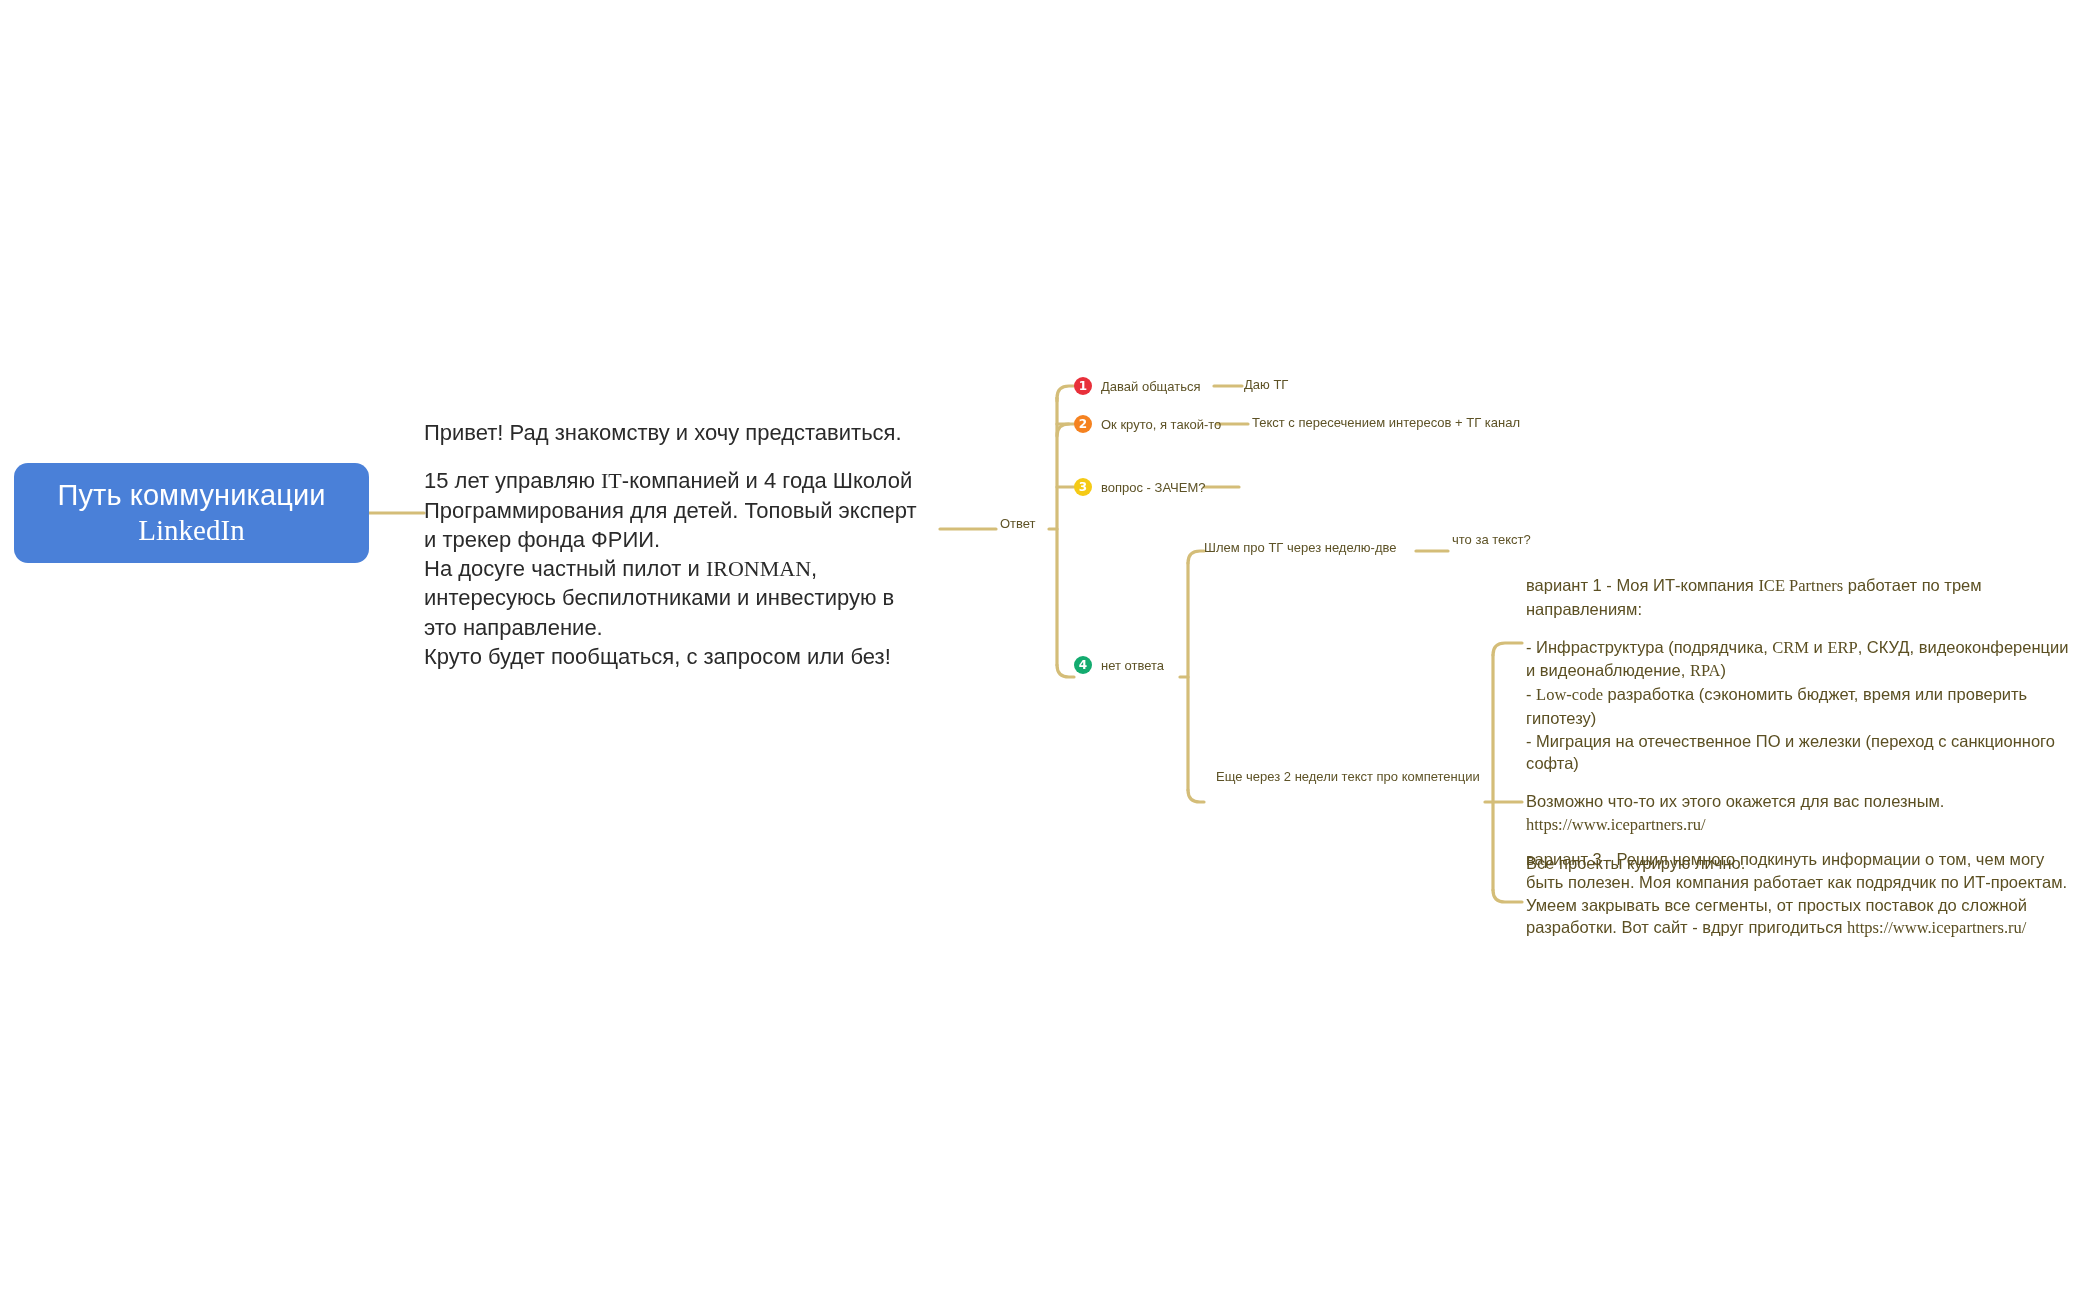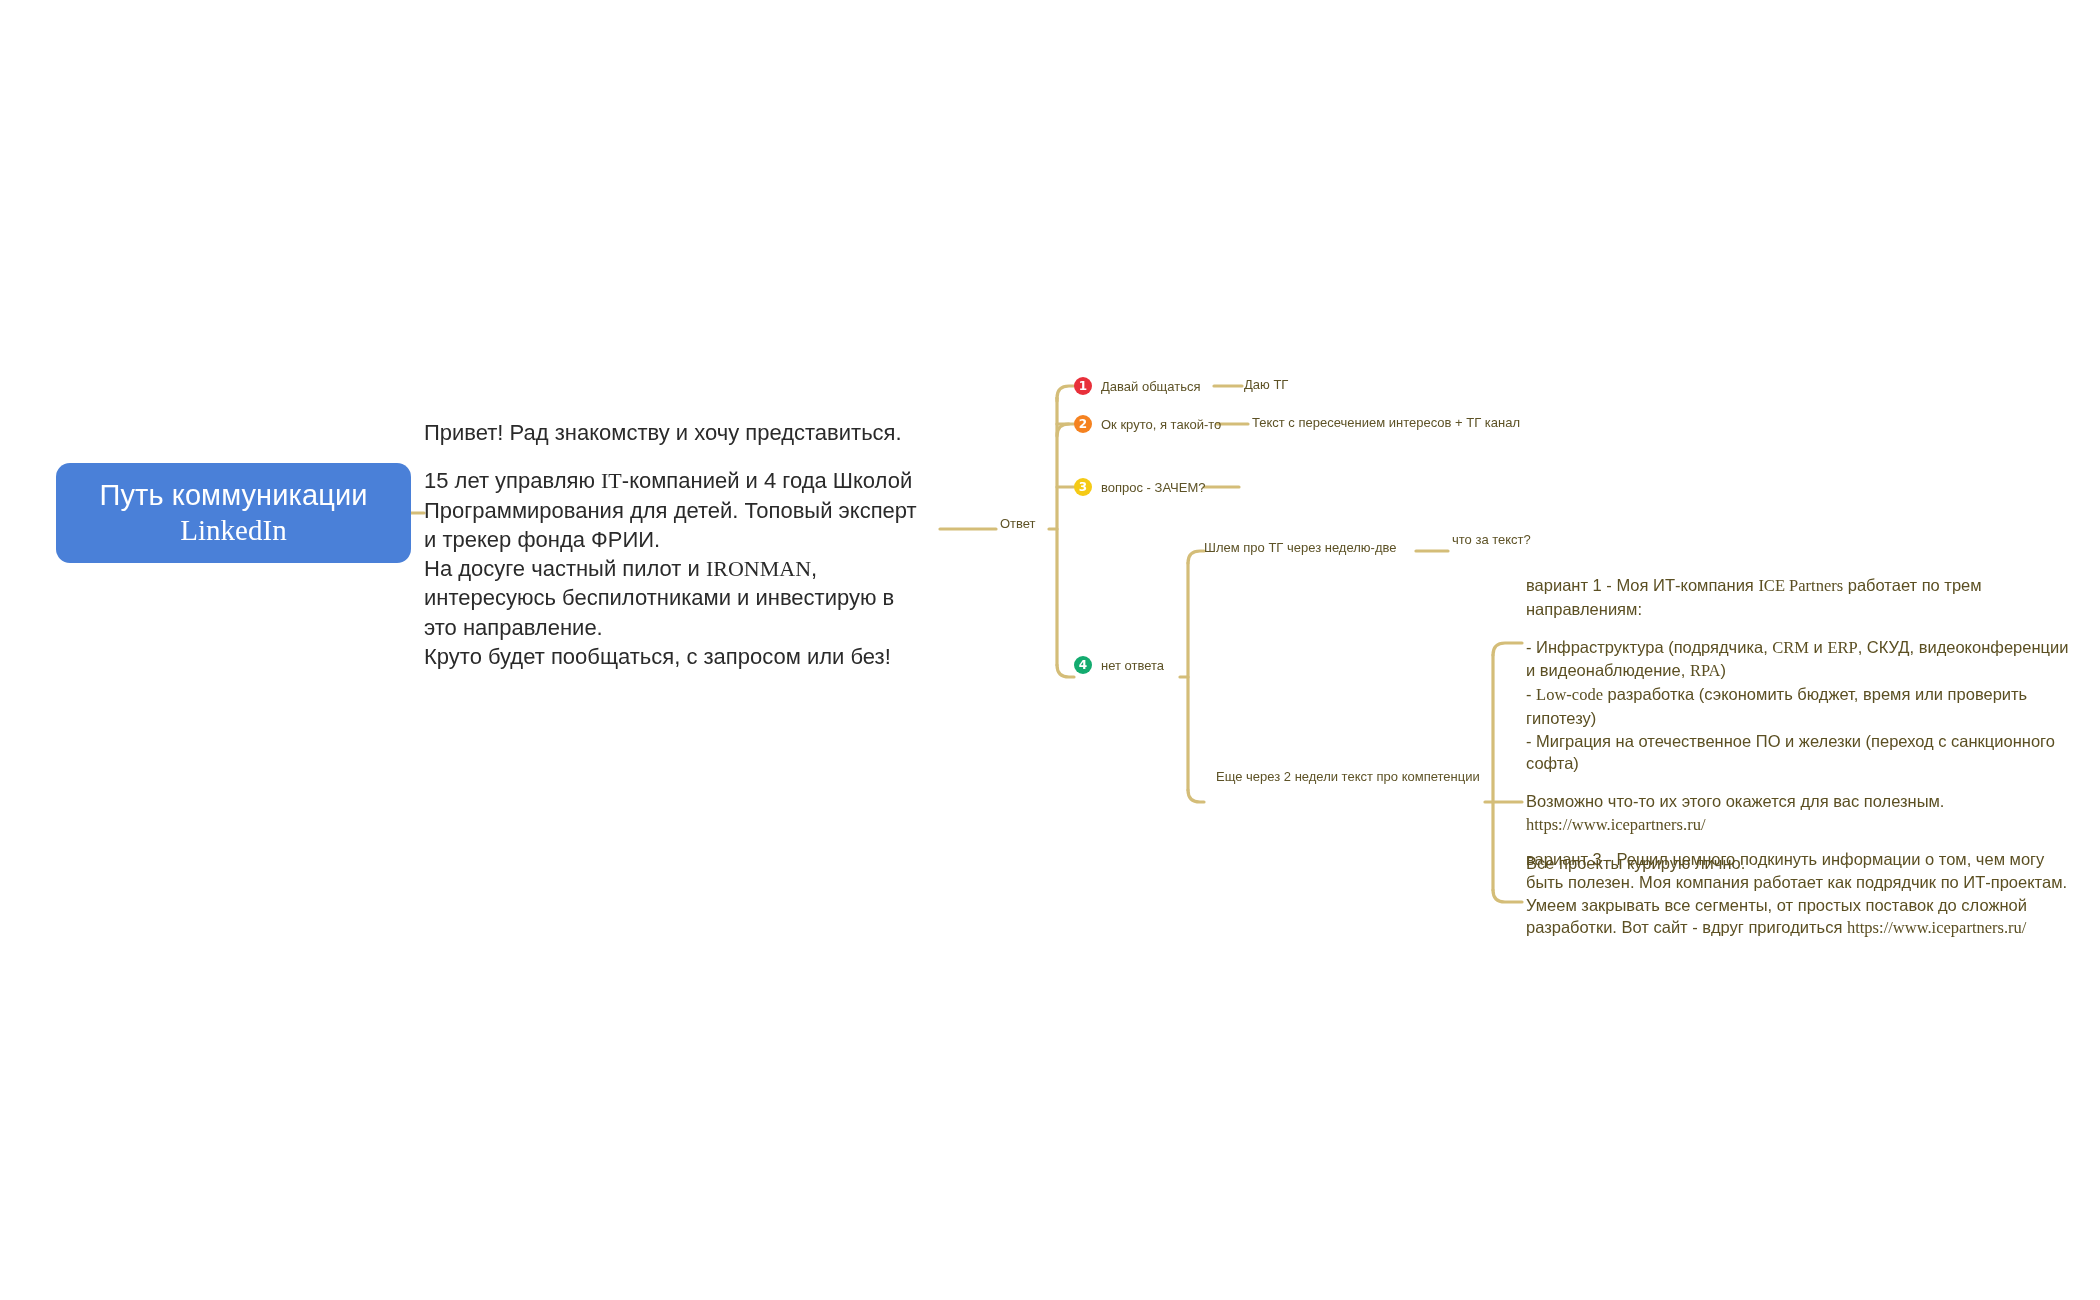--- a/index.html
+++ b/index.html
@@ -17,21 +17,20 @@
   .node{position:absolute;box-sizing:border-box;}
 
   
   #root-node{
     left:14px;top:463px;width:355px;height:100px;
     background:#4a80d8;
     border-radius:14px;
     color:#ffffff;
     display:flex;flex-direction:column;align-items:center;justify-content:center;
     line-height:1.22;
-    margin-left:42px;
   }
   #root-node .l1{font-size:29px;letter-spacing:.1px;}
   #root-node .l2{font-size:29px;font-family:"Liberation Serif", serif;text-align:center;}
   .intro{
     left:424px;top:418px;width:500px;
     font-size:22px;line-height:1.33;color:#2a2a2a;
   }
   .intro .blank{display:block;height:19px;}
   .intro .sf{font-family:"Liberation Serif", serif;}
 

